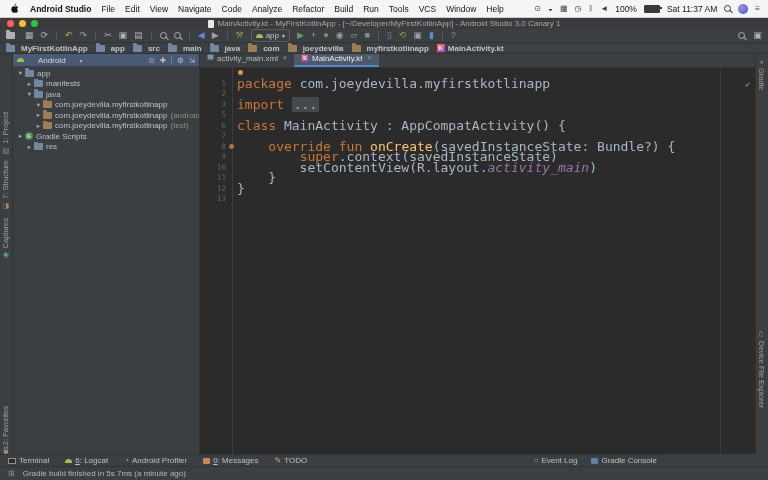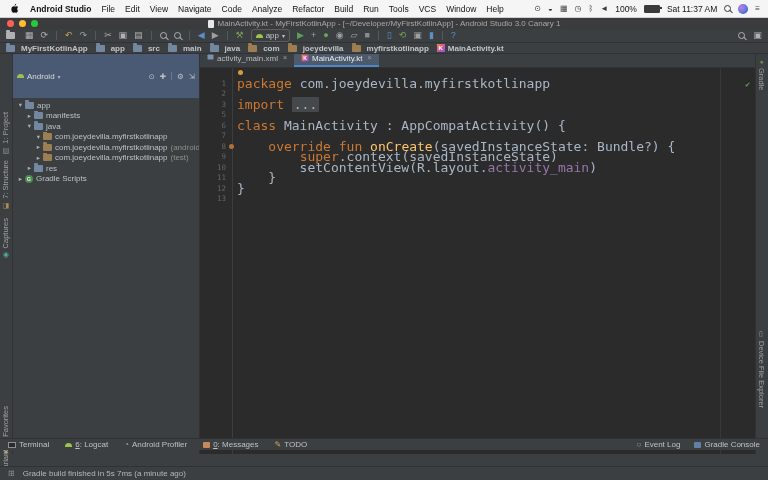--- a/index.html
+++ b/index.html
@@ -51,21 +51,21 @@
   #left-strip{left:0;top:54px;width:13px;height:400px;background:#3C3F41;border-right:1px solid #323232;box-sizing:border-box}
   #right-strip{left:755px;top:54px;width:13px;height:400px;background:#3C3F41;border-left:1px solid #323232;box-sizing:border-box}
   .strip-tab{position:absolute;left:1px;writing-mode:vertical-rl;font-size:7.5px;color:#9DA0A3;
              display:flex;align-items:center;gap:3px;white-space:nowrap}
   .strip-tab.flip{transform:rotate(180deg)}
   .strip-ic{font-size:7px;line-height:1}
 
   
   #project-panel{left:13px;top:54px;width:187px;height:400px;background:#3C3F41;border-right:1px solid #323232;
                  box-sizing:border-box;overflow:hidden}
-  #project-header{height:12px;background:#4B5A74;display:flex;align-items:center;padding:16px 4px;font-size:8px;color:#D6D9DC;gap:3px}
+  #project-header{height:12px;background:#4B5A74;display:flex;align-items:center;padding:0 4px;font-size:8px;color:#D6D9DC;gap:14px}
   #ph-actions{margin-left:auto;display:flex;align-items:center;gap:5px;font-size:7.5px;color:#BDC0C3}
   .ph-sep{width:1px;height:8px;background:#6B7890}
   #project-tree{position:relative;padding-top:2px}
   .tree-row{height:10.5px;display:flex;align-items:center;font-size:8px;color:#BDC1C5;white-space:nowrap;overflow:hidden;position:relative}
   .tree-row .exp{width:9px;text-align:center;font-size:6.5px;color:#A9ADB2;flex:none}
   .tree-row .suffix{margin-left:3px;color:#8C9186}
   .tree-ic{flex:none;margin-right:3px}
   .kotlin-ic{width:8px;height:8px;background:linear-gradient(135deg,#E89125 0%,#D64FA8 55%,#7C5FE0 100%);
              color:#fff;font-size:6px;font-weight:bold;display:flex;align-items:center;justify-content:center;flex:none}
   .gradle-ic{width:8px;height:8px;border-radius:50%;background:#4C8A50;color:#E8F0E8;font-size:5.5px;font-weight:bold;
@@ -83,27 +83,27 @@
   #code-area{position:relative;height:386px;overflow:hidden;font-family:"DejaVu Sans Mono",monospace}
   #gutter-line{position:absolute;left:32px;top:0;bottom:0;width:1px;background:#3B3E40}
   #margin-guide{position:absolute;left:520px;top:0;bottom:0;width:1px;background:#36393B}
   #code-lines{position:absolute;left:0;top:10px;right:0}
   .code-line{height:10.5px;display:flex;align-items:center}
   .ln{width:26px;text-align:right;color:#616466;font-size:7.5px;flex:none}
   .gico{width:11px;flex:none;display:flex;justify-content:center;align-items:center}
   .ovr-ic{width:5px;height:5px;border-radius:50%;background:#B0703C}
   .code-text{font-size:13px;color:#A9B7C6;white-space:pre}
   .code-text span{white-space:pre}
-  .kw{color:#CC7832}.fn{color:#FFC66D}.field{color:#9876AA;}
+  .kw{color:#CC7832}.fn{color:#FFC66D}.field{color:#9876AA;font-style:italic}
   .fold{background:#46494B;border-radius:1px;padding:0 2px;color:#A9B7C6}
   #bulb{position:absolute;left:38px;top:2px;width:5px;height:5px;border-radius:50%;background:#D89B3C}
   #inspect-ok{position:absolute;right:5px;top:12px;color:#5E9E5A;font-size:8px}
 
   
-  #bottom-bar{left:0;top:438px;width:768px;height:12px;background:#3C3F41;border-top:1px solid #323232;
+  #bottom-bar{left:0;top:454px;width:665px;height:12px;background:#3C3F41;border-top:1px solid #323232;
               display:flex;align-items:center;padding:0 8px;gap:16px;font-size:8px;color:#BDC1C5;box-sizing:border-box}
   .bb-item{display:flex;align-items:center;gap:3px;white-space:nowrap}
   .bb-item .u{text-decoration:underline}
   #bb-right{margin-left:auto;display:flex;align-items:center;gap:14px}
   .term-ic{width:8px;height:6px;background:#2B2B2B;border:1px solid #8C9092;box-sizing:border-box}
   .msg-ic{width:7px;height:6px;background:#C8885A;border-radius:1px}
   .gc-ic{width:7px;height:6px;background:#5E81A5;border-radius:1px}
   .bb-glyph{font-size:8px;line-height:1}
 
   
@@ -310,29 +310,29 @@
         <span class="folder-css tree-ic" style="color: rgb(156, 126, 82);"></span>
         <span>com.joeydevilla.myfirstkotlinapp</span>
         <span class="suffix">(androidTe</span>
       </div>
       <div class="tree-row" style="padding-left: 21px;">
         <span class="exp">▸</span>
         <span class="folder-css tree-ic" style="color: rgb(156, 126, 82);"></span>
         <span>com.joeydevilla.myfirstkotlinapp</span>
         <span class="suffix">(test)</span>
       </div>
+      <div class="tree-row" style="padding-left: 3px;">
+        <span class="exp">▸</span>
+        <span class="gradle-ic tree-ic">G</span>
+        <span>Gradle Scripts</span>
+      </div>
       <div class="tree-row" style="padding-left: 12px;">
         <span class="exp">▸</span>
         <span class="folder-css tree-ic" style="color: rgb(115, 135, 160);"></span>
         <span>res</span>
-      </div>
-      <div class="tree-row" style="padding-left: 3px;">
-        <span class="exp">▸</span>
-        <span class="gradle-ic tree-ic">G</span>
-        <span>Gradle Scripts</span>
       </div>
     </div>
 </div>
 
 <div id="editor" class="abs">
   <div id="tab-bar">
       <div class="tab">
         <span class="gc-ic" style="background: rgb(122, 147, 173); transform: scale(0.85);"></span>
         <span>activity_main.xml</span>
         <span class="tab-close">×</span>

